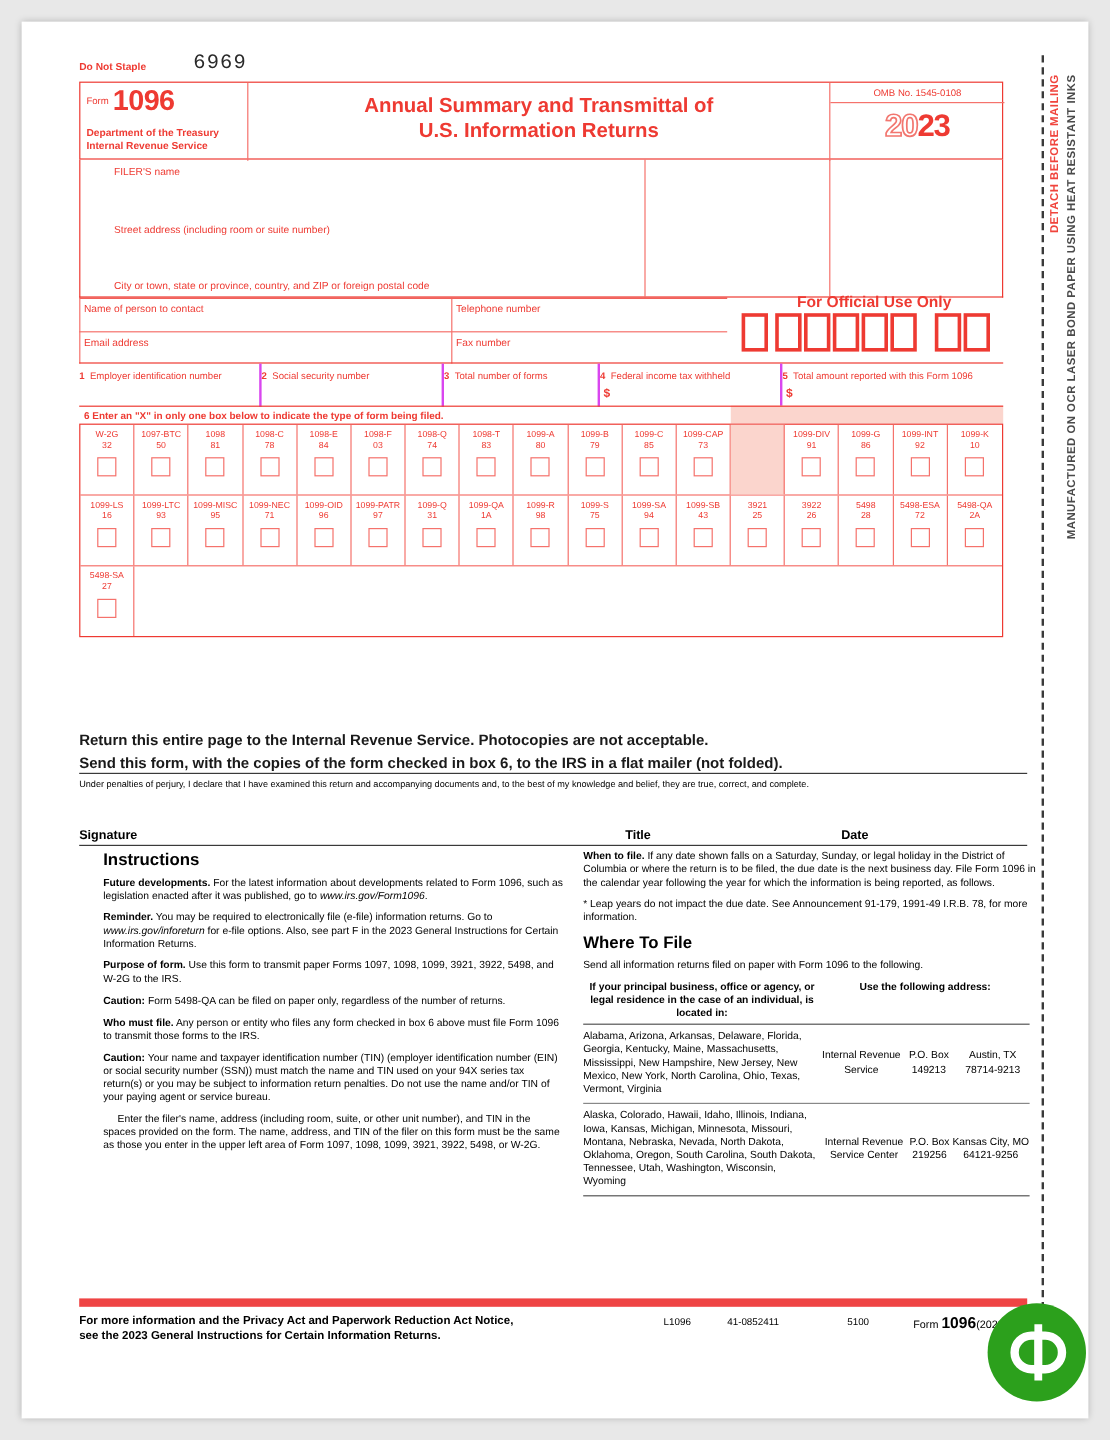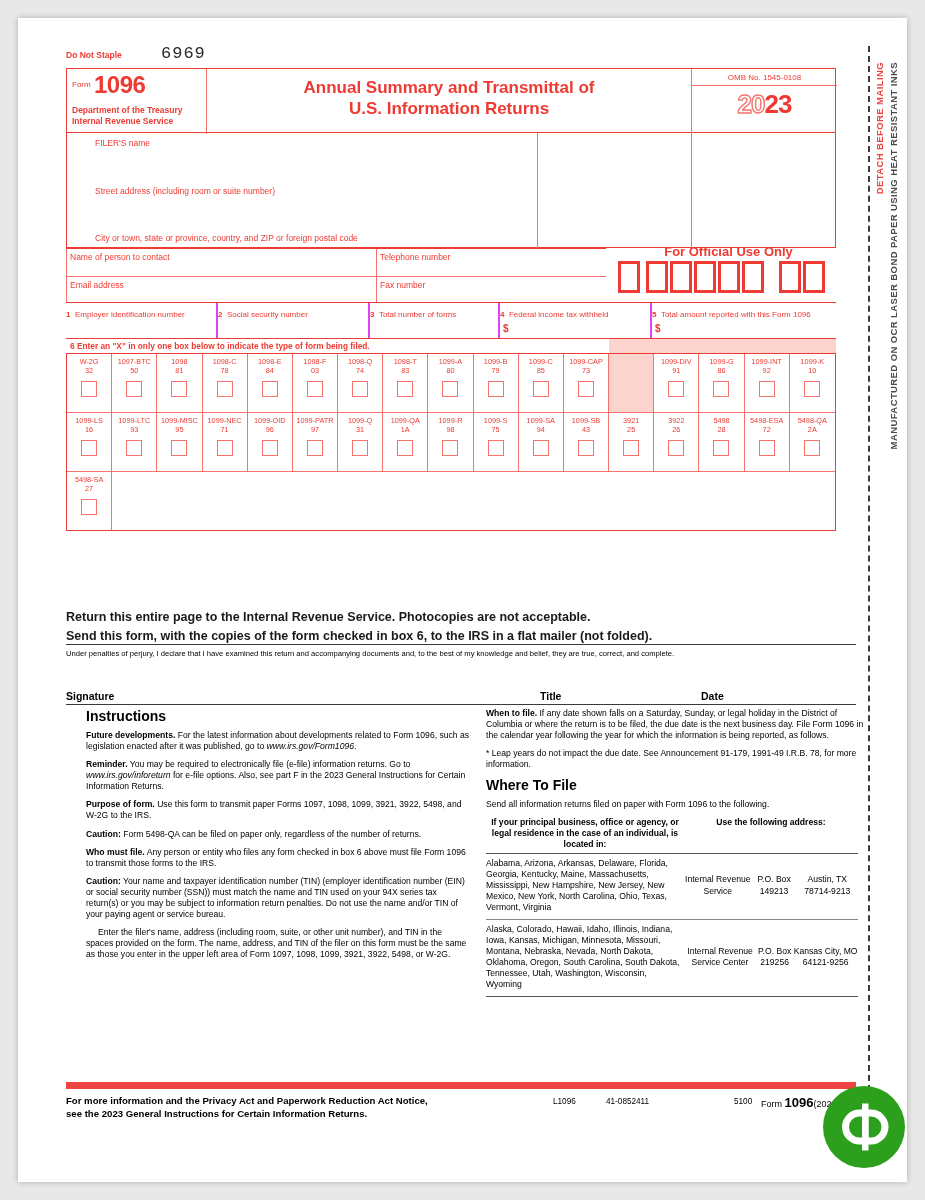--- a/index.html
+++ b/index.html
@@ -94,21 +94,21 @@
   .gcell.shaded { background:#fbd5cd; }
   .gcell.wide-empty { border-right:none; }
 
   
   .blk { position:absolute; left:48px; width:790px; color:#1a1a1a; }
   .ret1 { top:590px; font-size:12.5px; font-weight:bold; line-height:1.5; }
   .perjury { position:absolute; left:48px; top:626px; width:790px; border-top:1.6px solid #3a3a3a; padding-top:4px;
              font-size:7.6px; }
   .siglinerow { position:absolute; left:48px; top:672px; width:790px; font-size:10.5px; font-weight:bold;
                 border-bottom:1.6px solid #3a3a3a; padding-bottom:2px;}
-  .siglinerow .t2 { position:absolute; left:455px; top:0;margin-left:19px;}
+  .siglinerow .t2 { position:absolute; left:455px; top:0;}
   .siglinerow .t3 { position:absolute; left:635px; top:0;}
 
   .cols { position:absolute; left:48px; top:690px; width:790px; height:380px; }
   .colL { position:absolute; left:20px; top:0; width:385px; }
   .colR { position:absolute; left:420px; top:0; width:380px; }
   h2.ih { font-size:14px; margin:0 0 6px 0; font-weight:bold; }
   .p { font-size:8.6px; line-height:1.29; margin:0 0 7px 0; }
   .p b { font-weight:bold; }
   .p i { font-style:italic; }
   .bul { font-size:8.6px; line-height:1.29; margin:0 0 5px 0; padding-left:9px; text-indent:-9px;}
@@ -120,21 +120,21 @@
   .wtf-head .c2 { width:174px; font-size:8.6px; font-weight:bold; text-align:center; line-height:1.25;}
   .wtf-row { display:flex; border-bottom:1.4px solid #888; padding:4px 0 5px;}
   .wtf-row .c1 { width:198px; font-size:8.6px; line-height:1.3;}
   .wtf-row .c2 { width:174px; font-size:8.6px; line-height:1.3; text-align:center; display:flex;
                  align-items:center; justify-content:center;}
   .wtf-row:last-child { border-bottom:1.8px solid #555; }
 
   .footer { position:absolute; left:48px; top:1064px; width:790px; border-top:7px solid #ef4444; padding-top:6px;}
   .footer .fl { font-size:9.6px; font-weight:bold; line-height:1.35; width:430px;}
   .footer .fcode { position:absolute; font-size:8.2px; top:8px;}
-  .f1 { left:487px; } .f2 { left:540px; } .f3 { left:668px; }
+  .f1 { left:487px; } .f2 { left:540px; } .f3 { left:640px; }
   .f4 { position:absolute; left:695px; top:6px; font-size:9px;}
   .f4 b { font-size:13px; }
 
   .qb { position:absolute; left:823px; top:1086px; width:82px; height:82px; border-radius:50%;
         background:#2ca01c; }
   .qb svg { position:absolute; left:14px; top:14px; }
 </style>
 </head>
 <body>
 

